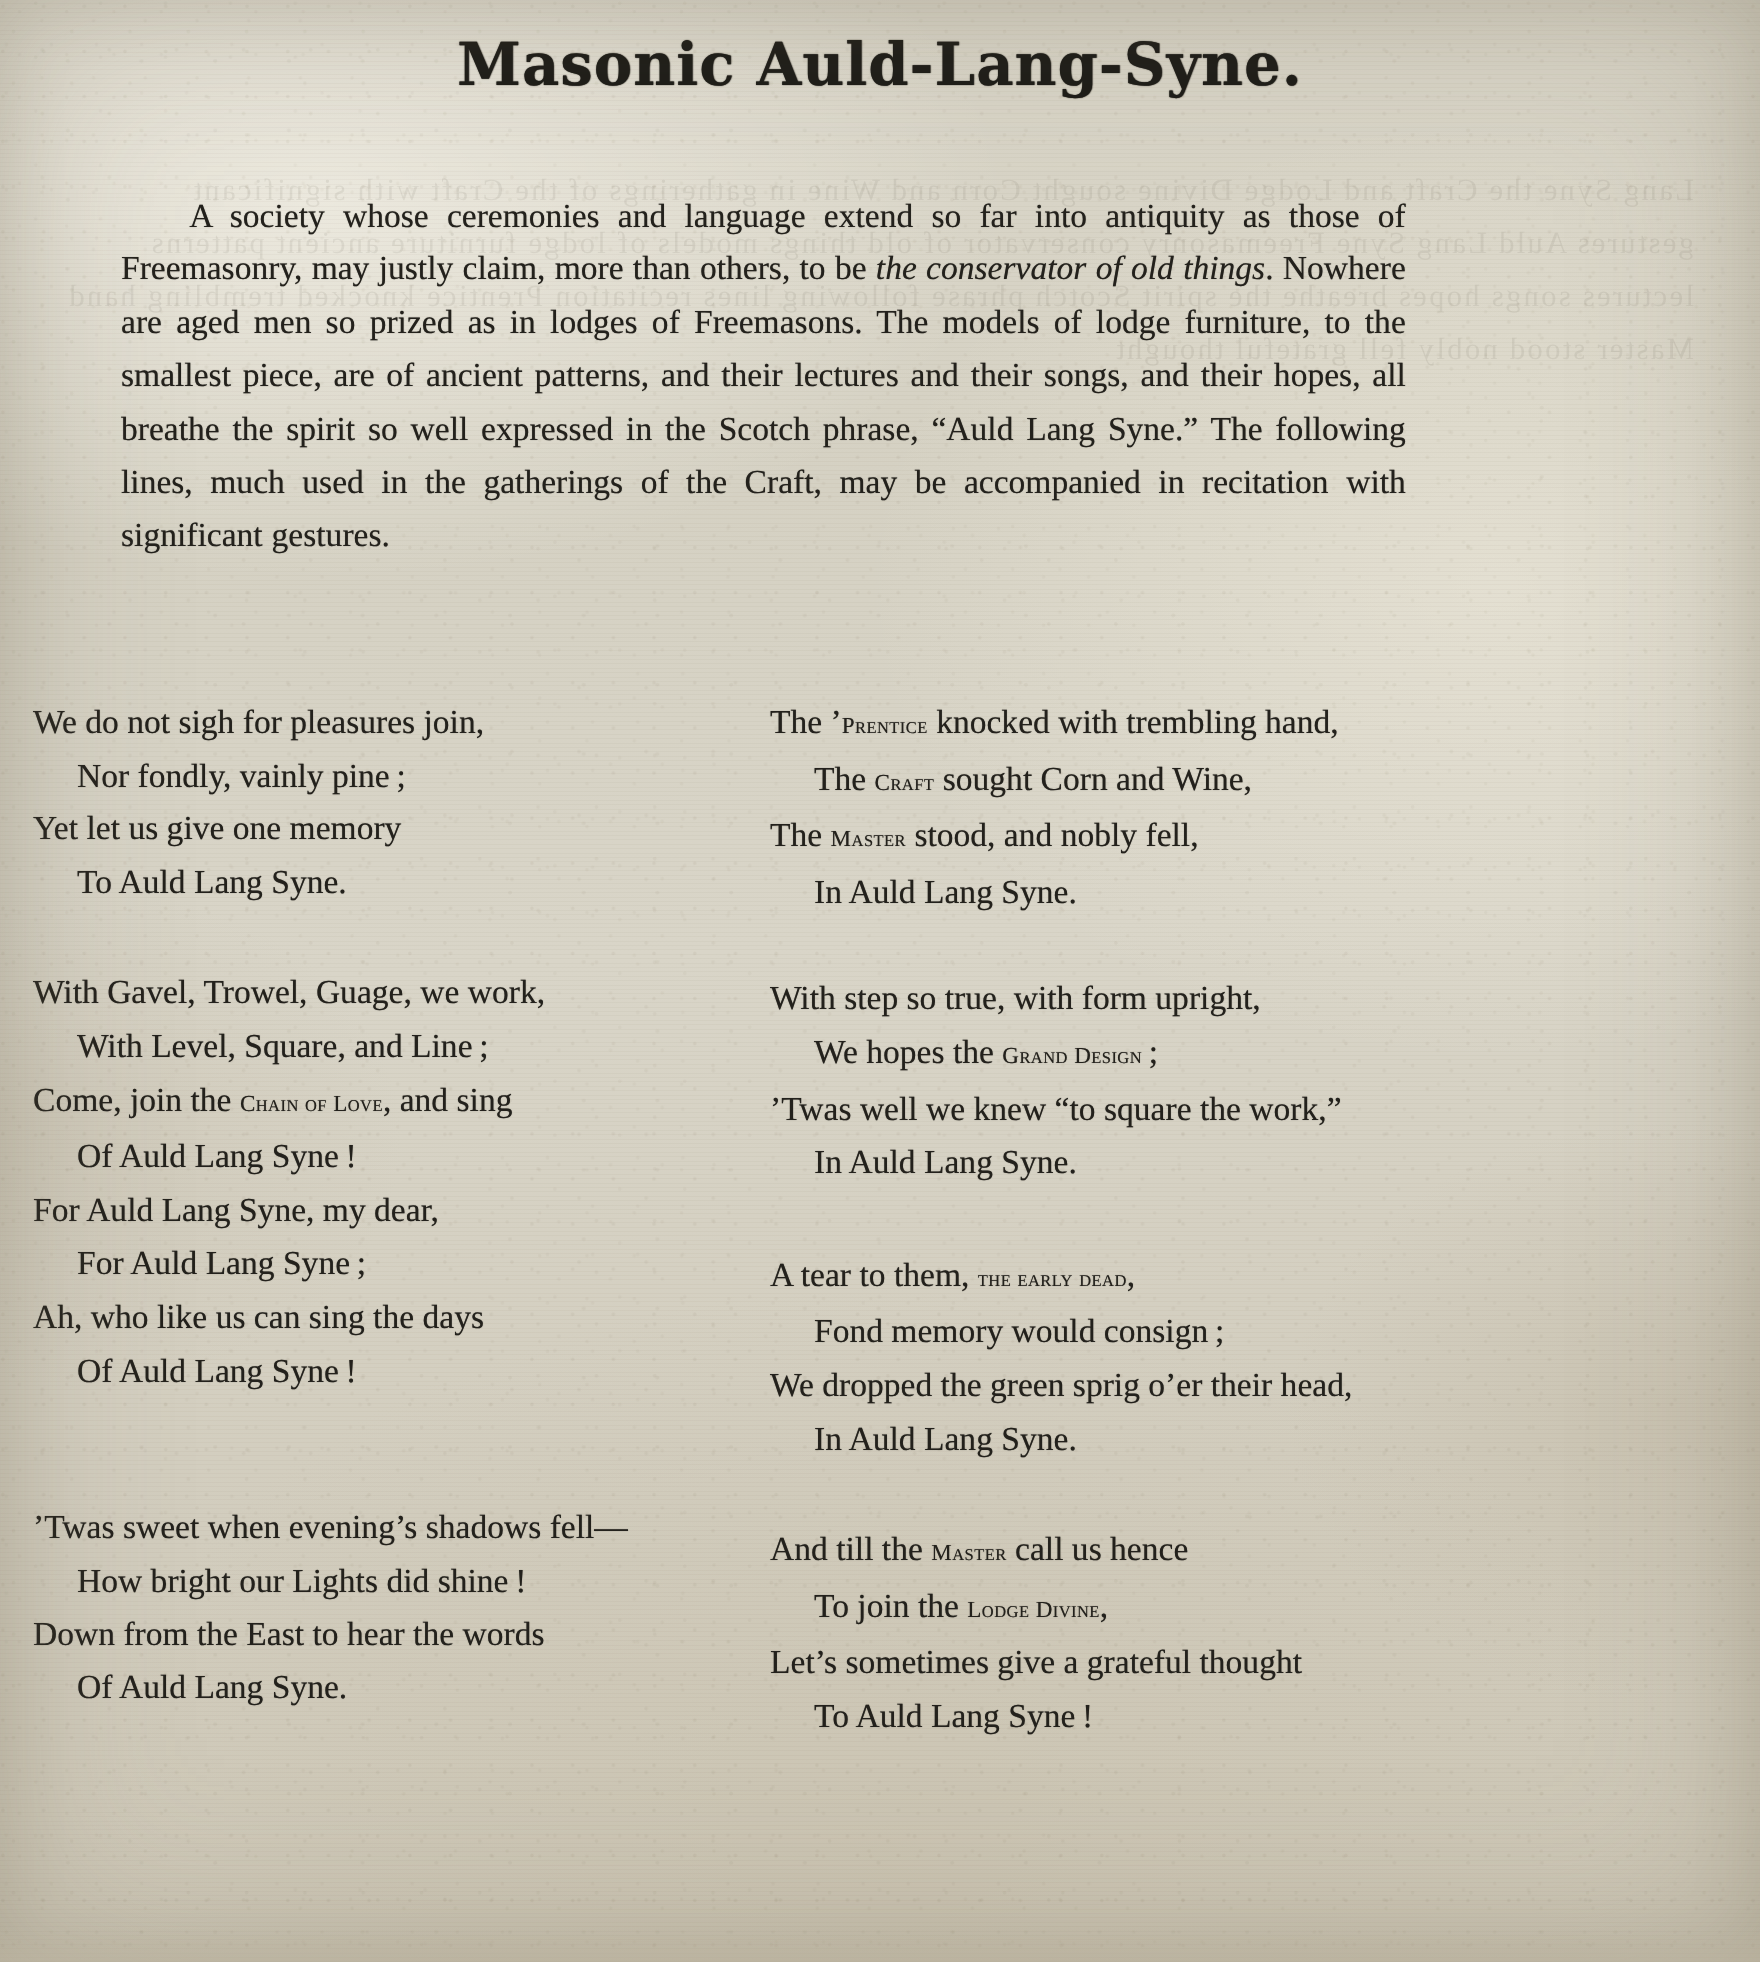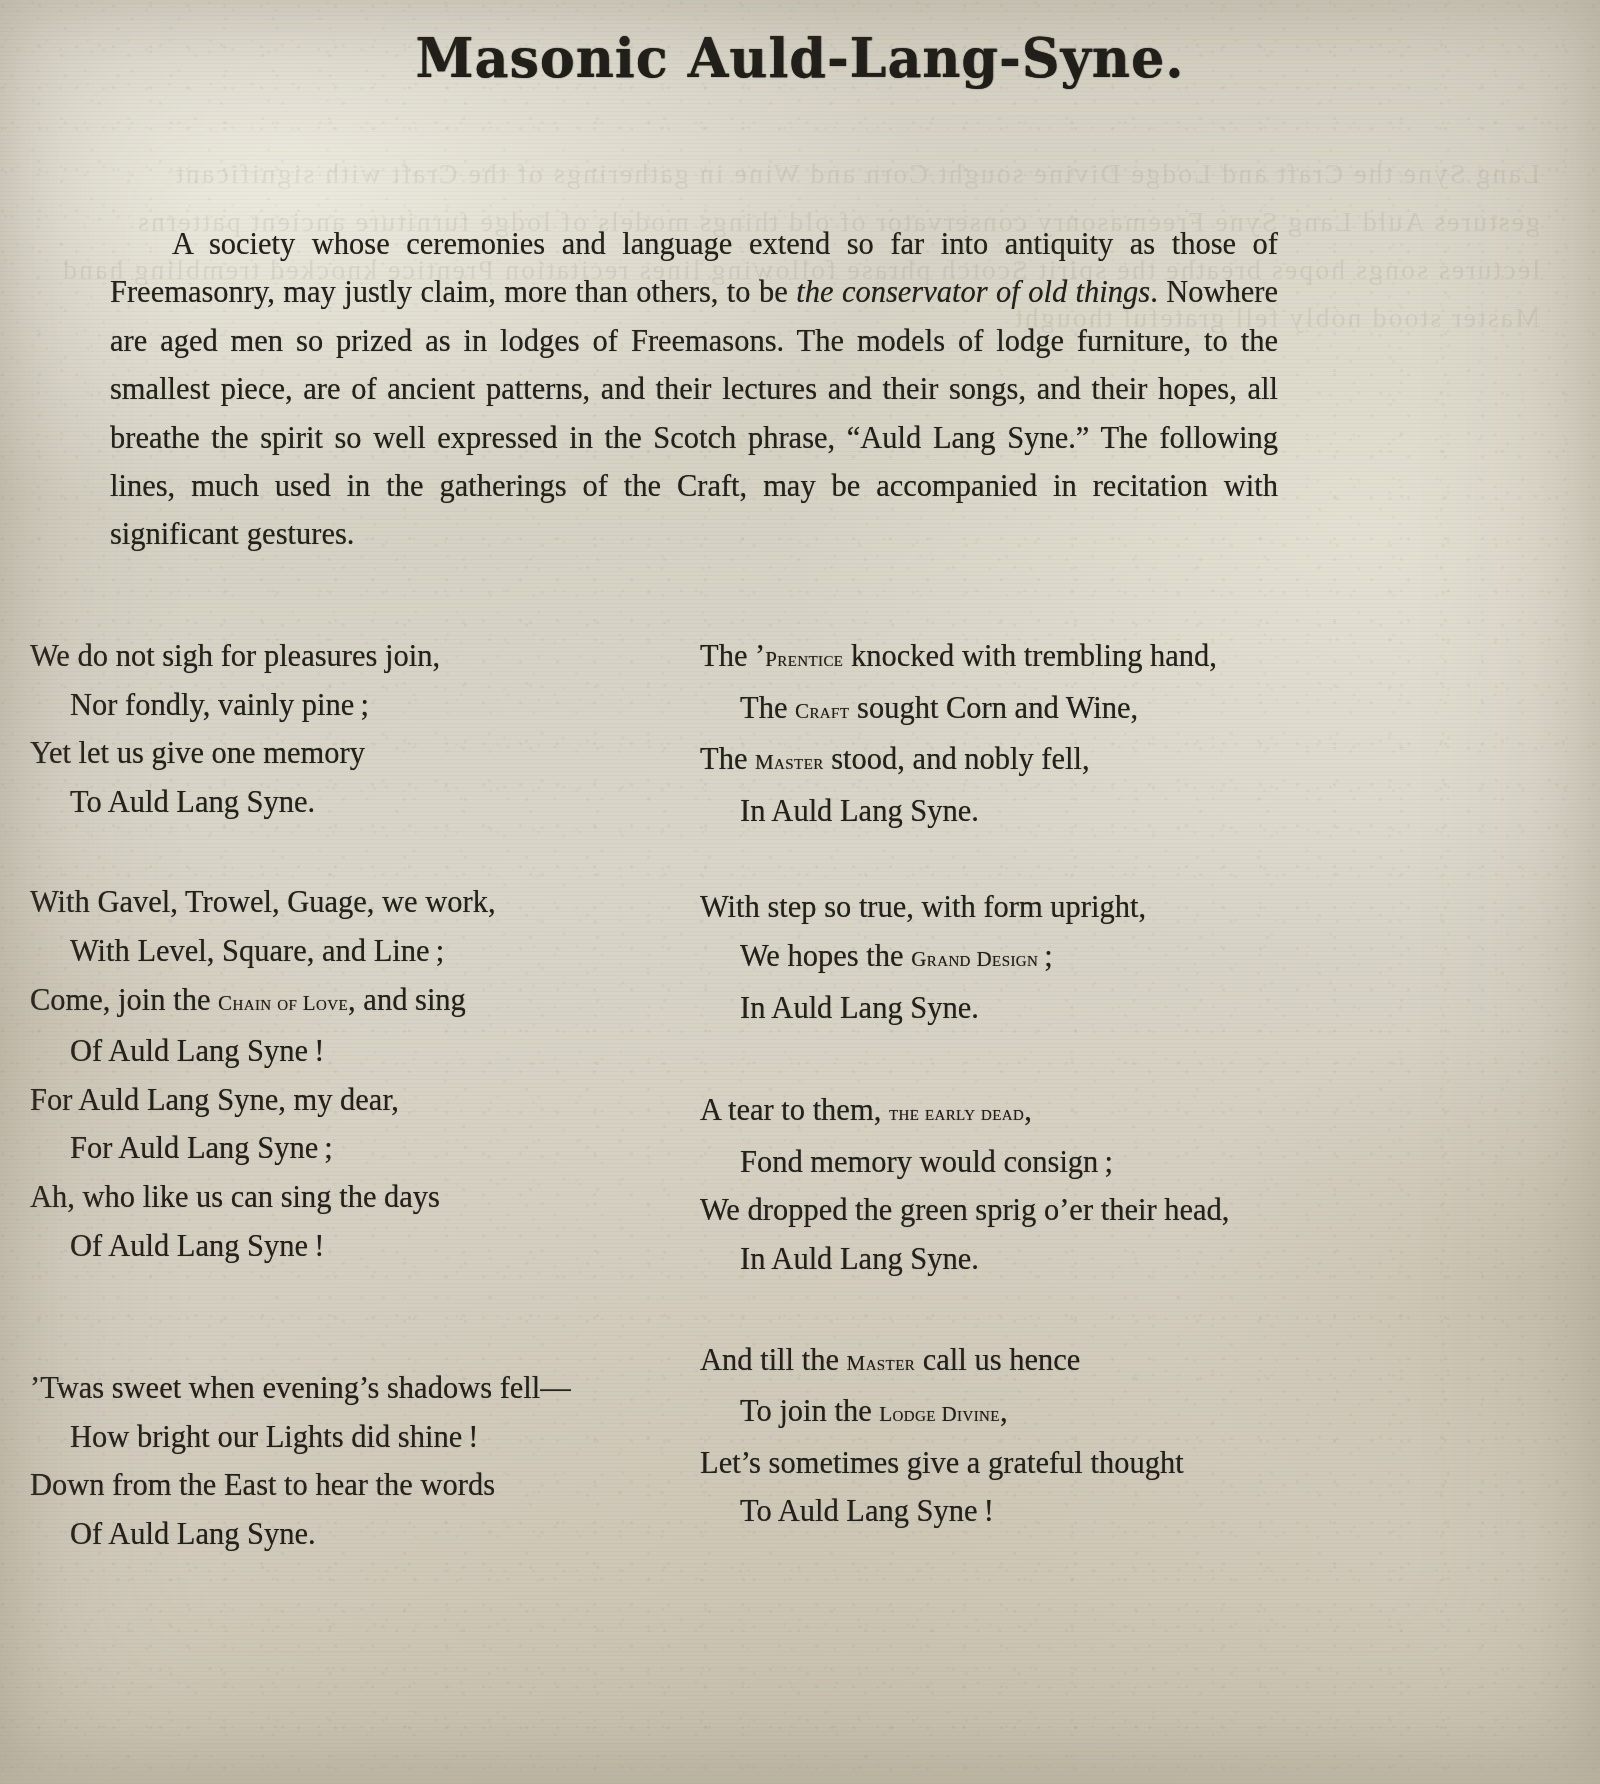--- a/index.html
+++ b/index.html
@@ -83,21 +83,20 @@
 
   .intro{
     position:absolute;top:172px;left:110px;width:1168px;
     font-size:30.5px;
     line-height:48.4px;
     text-align:justify;
     text-indent:62px;
     color:#23211c;
     word-spacing:.5px;
     text-shadow:0 0 .8px rgba(35,33,26,.6);
-    margin-top:48px;
   }
   .intro i{font-style:italic;}
 
   .columns{
     position:absolute;top:632px;left:0;width:1600px;height:1152px;
   }
   .col{position:absolute;top:0;}
   .col-left{left:30px;width:660px;}
   .col-right{left:700px;width:680px;}
 
@@ -163,20 +162,21 @@
     <div class="col col-right" id="col-right">
         <div class="stanza" style="margin-bottom: 48px;">
           <div class="vline"><span>The ’</span><span class="sc">Prentice</span><span> knocked with trembling hand,</span></div>
           <div class="vline ind"><span>The </span><span class="sc">Craft</span><span> sought Corn and Wine,</span></div>
           <div class="vline"><span>The </span><span class="sc">Master</span><span> stood, and nobly fell,</span></div>
           <div class="vline ind">In Auld Lang Syne.</div>
         </div>
         <div class="stanza" style="margin-bottom: 54px;">
           <div class="vline">With step so true, with form upright,</div>
           <div class="vline ind"><span>We hopes the </span><span class="sc">Grand Design</span><span> ;</span></div>
+          <div class="vline">’Twas well we knew “to square the work,”</div>
           <div class="vline ind">In Auld Lang Syne.</div>
         </div>
         <div class="stanza" style="margin-bottom: 52px;">
           <div class="vline"><span>A tear to them, </span><span class="sc">the early dead</span><span>,</span></div>
           <div class="vline ind">Fond memory would consign ;</div>
           <div class="vline">We dropped the green sprig o’er their head,</div>
           <div class="vline ind">In Auld Lang Syne.</div>
         </div>
         <div class="stanza" style="margin-bottom: 0px;">
           <div class="vline"><span>And till the </span><span class="sc">Master</span><span> call us hence</span></div>

